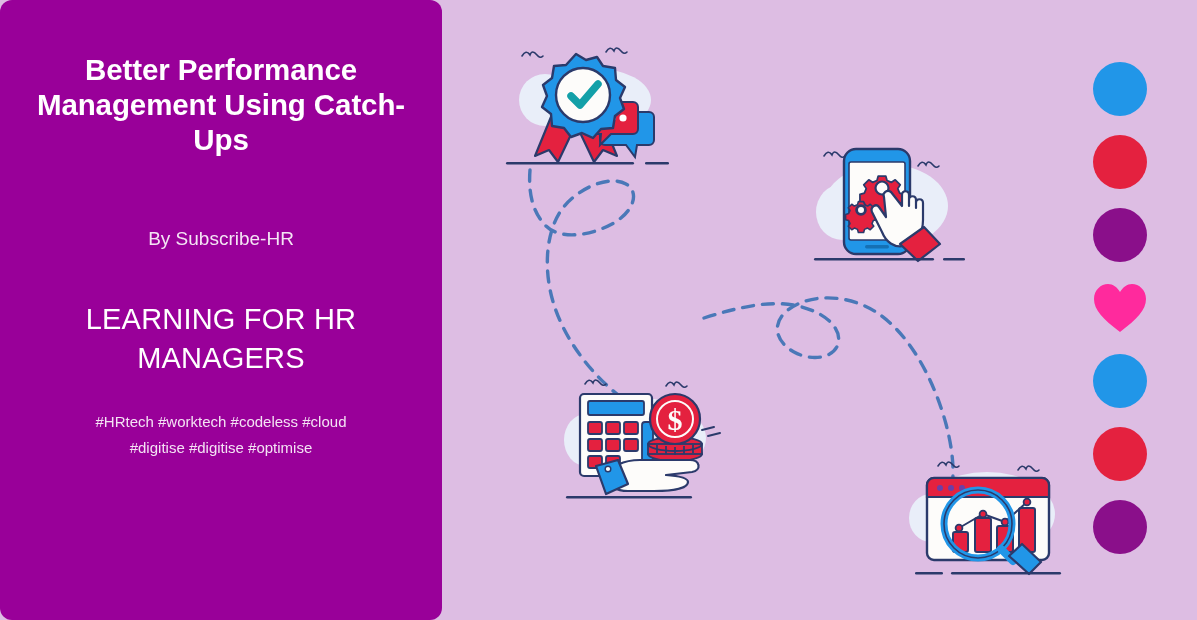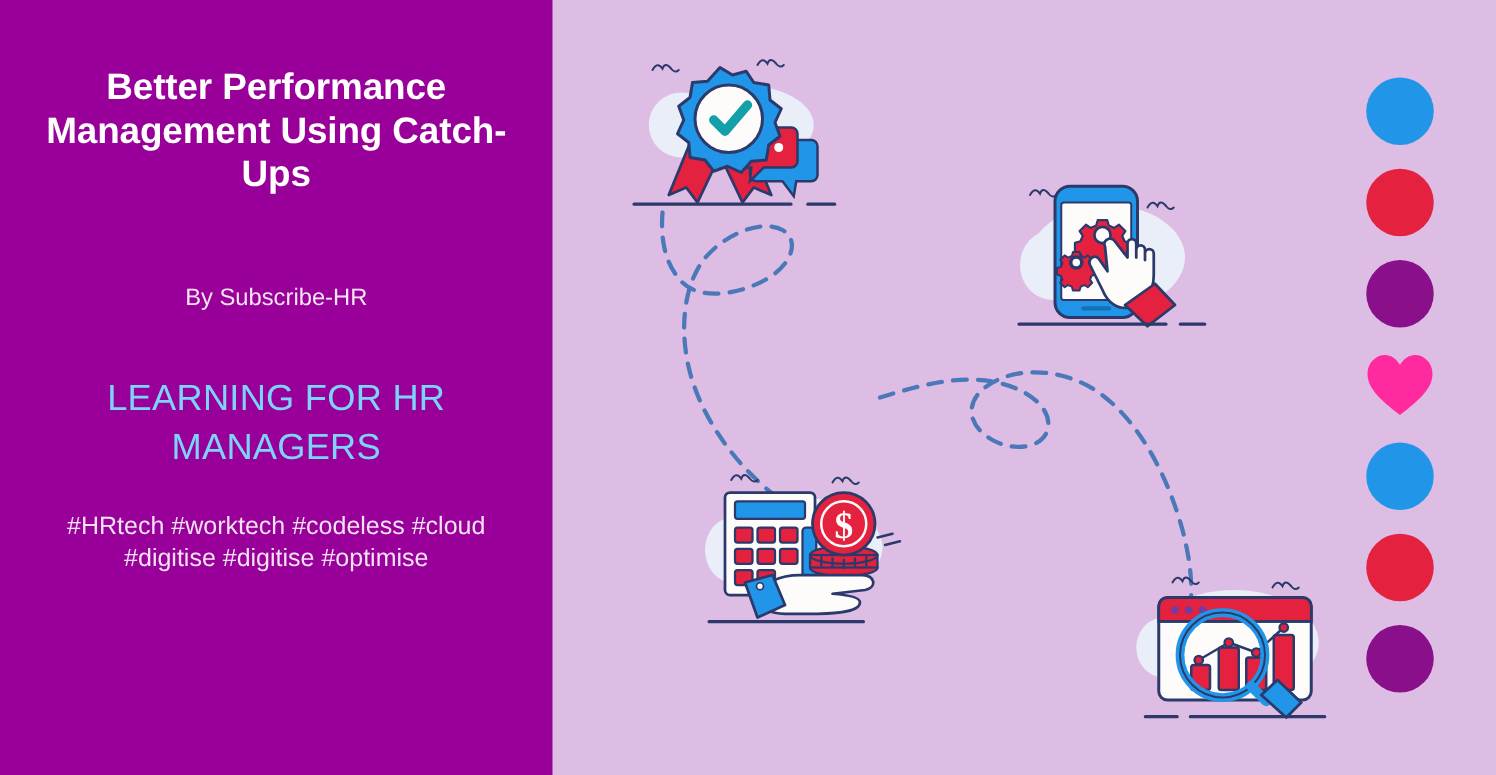--- a/index.html
+++ b/index.html
@@ -23,20 +23,21 @@
 
   
   .left-panel {
     position: absolute;
     left: 0;
     top: 0;
     width: 442px;
     height: 620px;
     background: #990099;
     z-index: 5;
+    border-radius: 12px;
   }
 
   .headline {
     position: absolute;
     left: 28px;
     top: 52px;
     width: 386px;
     text-align: center;
     color: #ffffff;
     font-size: 29.5px;
@@ -56,35 +57,35 @@
     font-weight: normal;
     line-height: 24px;
   }
 
   .subhead {
     position: absolute;
     left: 28px;
     top: 300px;
     width: 386px;
     text-align: center;
-    color: #7dd3fc;
+    color: #ffffff;
     font-size: 29px;
     font-weight: normal;
     line-height: 39px;
     letter-spacing: 0.2px;
   }
 
   .hashtags {
     position: absolute;
     left: 28px;
     top: 409px;
     width: 386px;
     text-align: center;
     color: #f4e2f4;
-    font-size: 20px;
+    font-size: 15px;
     font-weight: normal;
     line-height: 25.5px;
   }
   .hashtags div { white-space: nowrap; }
 
   
   .right-bg {
     position: absolute;
     left: 442px;
     top: 0;

